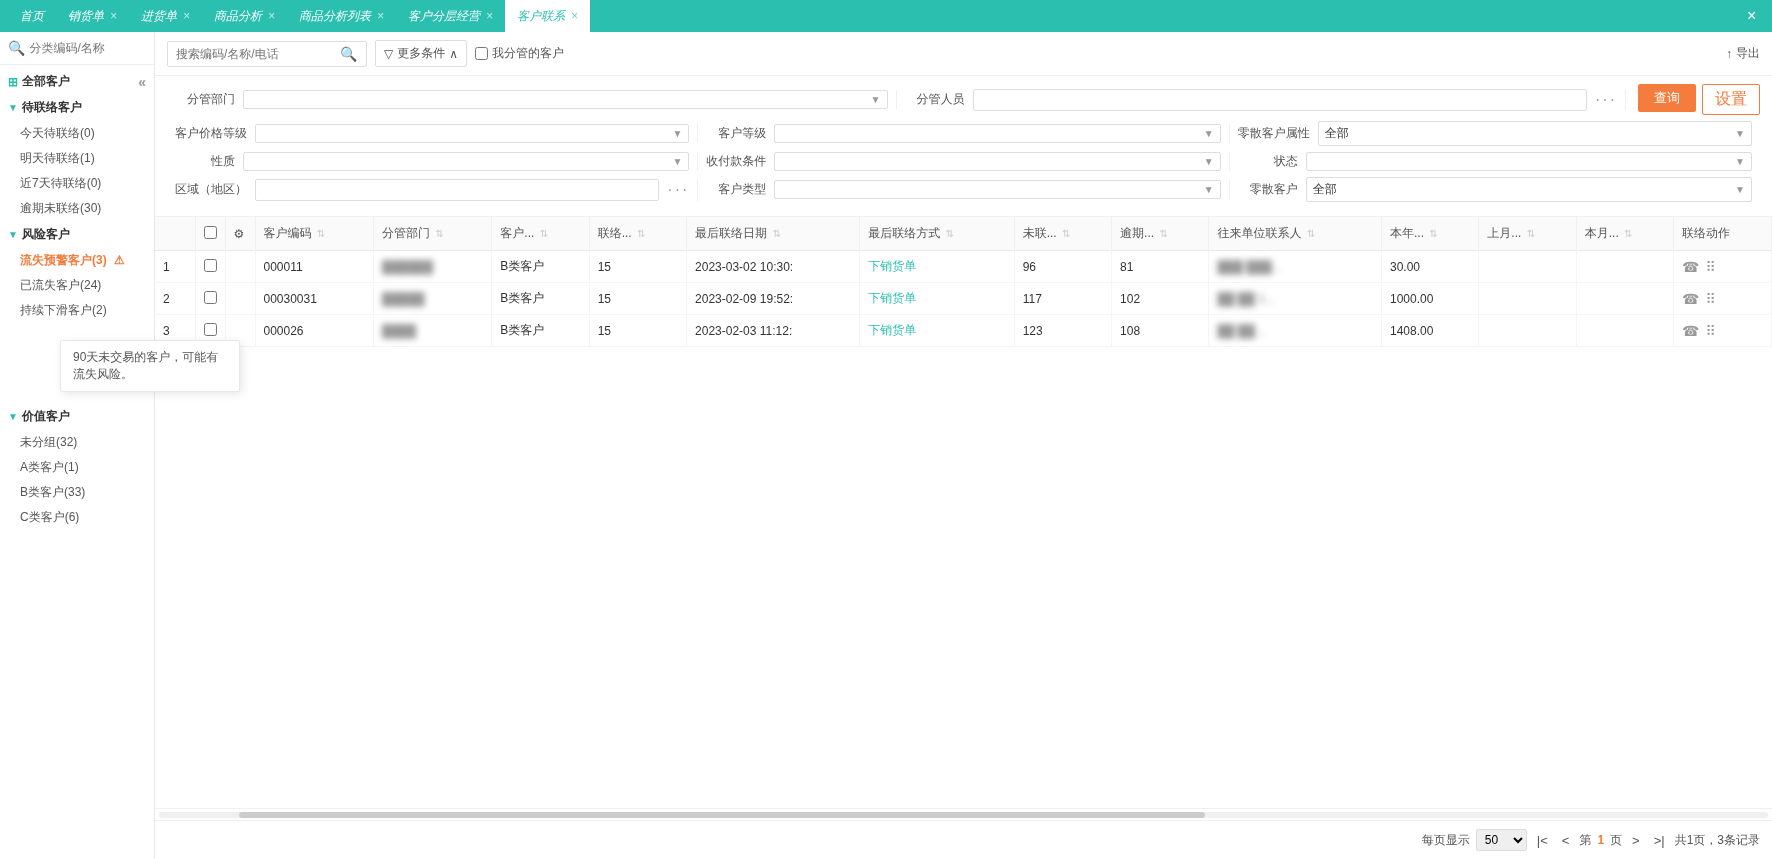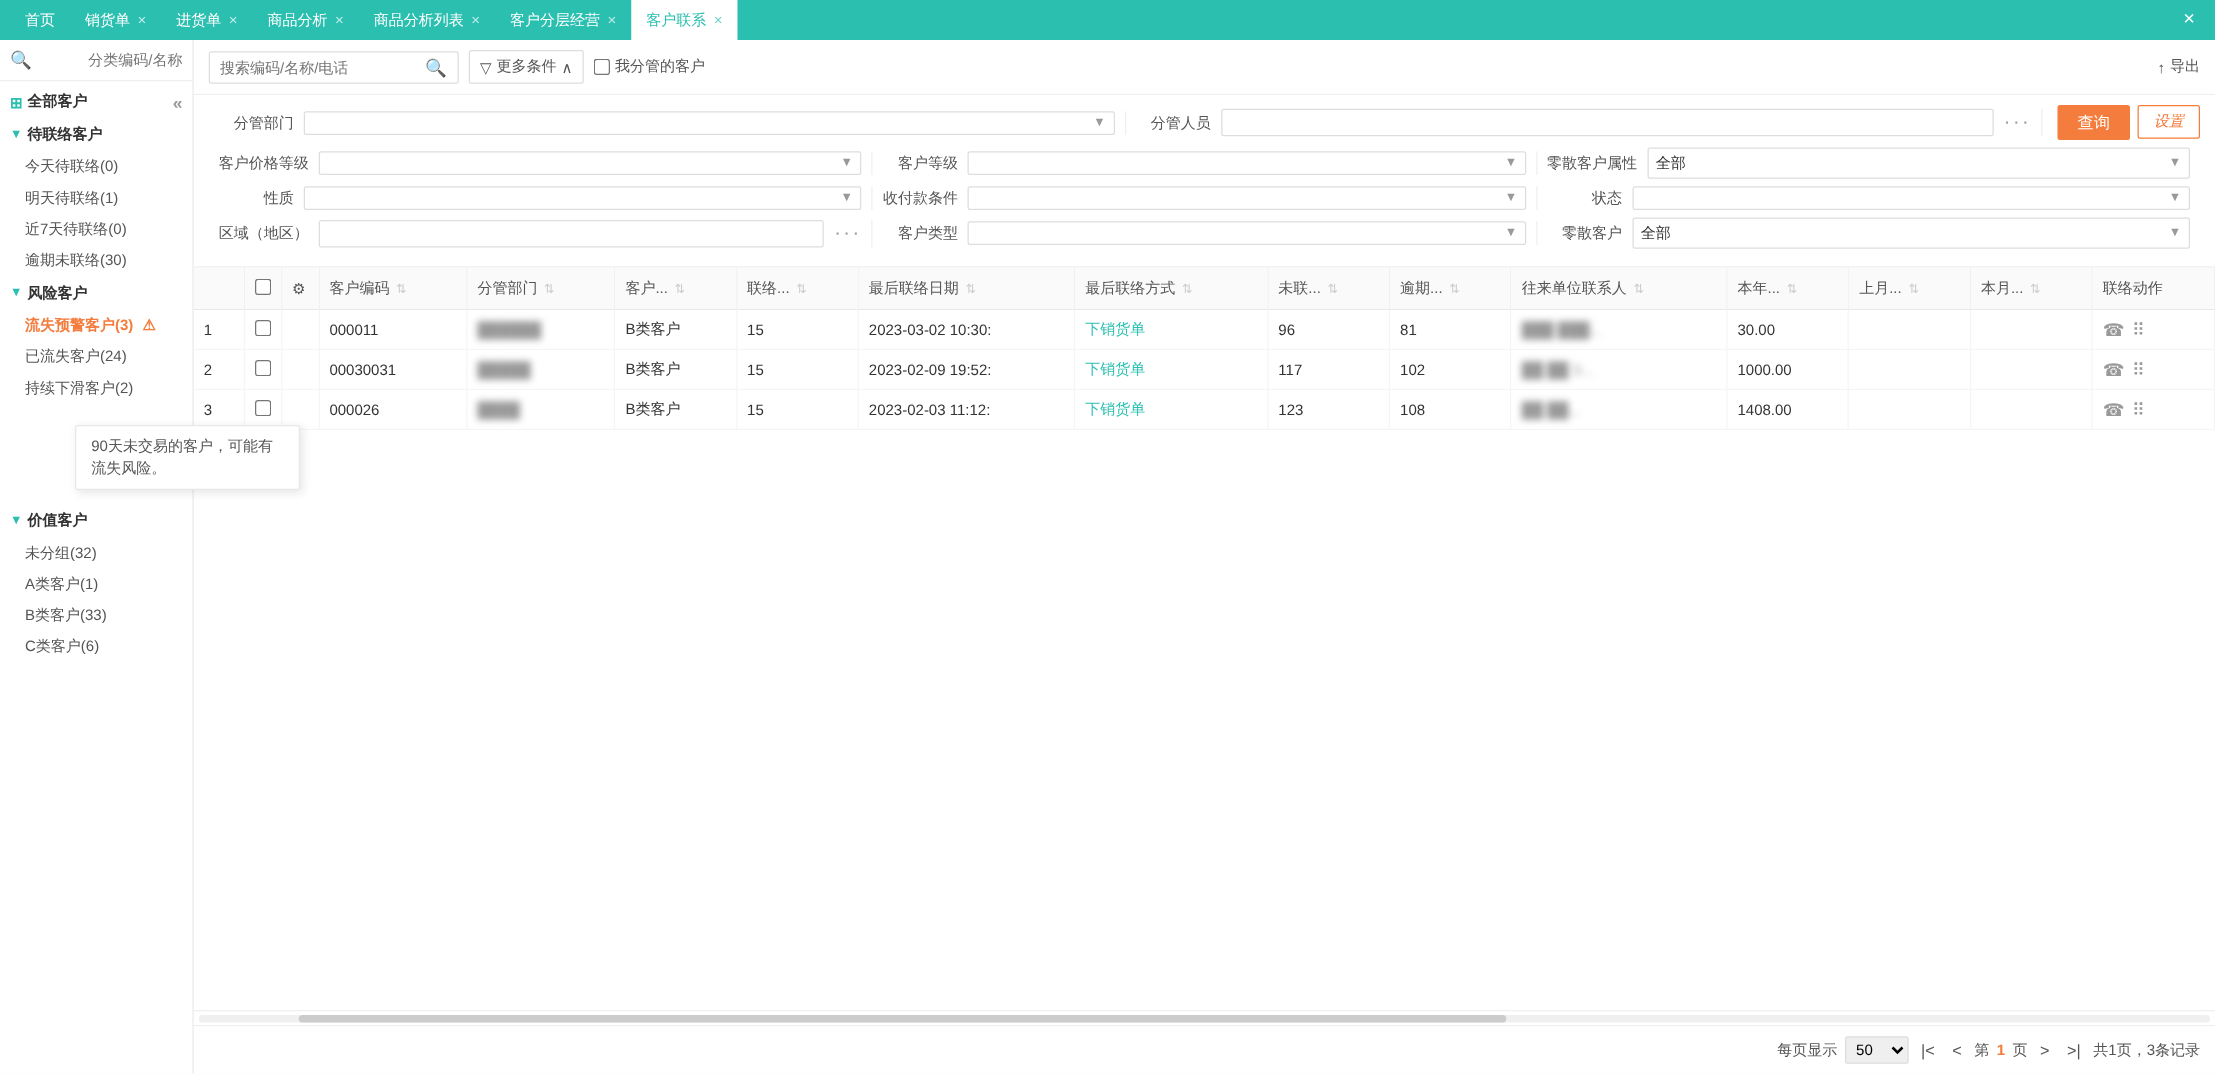--- a/index.html
+++ b/index.html
@@ -6,20 +6,21 @@
     body { background: #f5f5f5; overflow: hidden; }
 
     
     .top-nav {
       background: #2bbfb0;
       height: 32px;
       display: flex;
       align-items: center;
       padding: 0 8px;
       color: white;
+      font-style: italic;
     }
     .top-nav .nav-item {
       padding: 0 12px;
       height: 32px;
       display: flex;
       align-items: center;
       cursor: pointer;
       white-space: nowrap;
       color: white;
       font-size: 13px;
@@ -59,21 +60,20 @@
       display: flex;
       align-items: center;
       border-bottom: 1px solid #f0f0f0;
     }
     .sidebar-search input {
       border: none;
       outline: none;
       width: 100%;
       font-size: 12px;
       color: #666;
-      text-align: right;
     }
     .sidebar-search .search-icon {
       color: #2bbfb0;
       font-size: 14px;
       margin-right: 4px;
     }
     .sidebar-group-header {
       padding: 8px 8px 4px 8px;
       display: flex;
       align-items: center;
@@ -248,22 +248,21 @@
       cursor: pointer;
       font-size: 13px;
     }
     .btn-settings {
       background: white;
       color: #f47c3c;
       border: 1px solid #f47c3c;
       padding: 4px 12px;
       border-radius: 2px;
       cursor: pointer;
-      font-size: 12px;
-      font-style: italic;
+      font-size: 16px;
     }
 
     
     .table-area {
       flex: 1;
       overflow: auto;
     }
     table {
       width: 100%;
       border-collapse: collapse;

